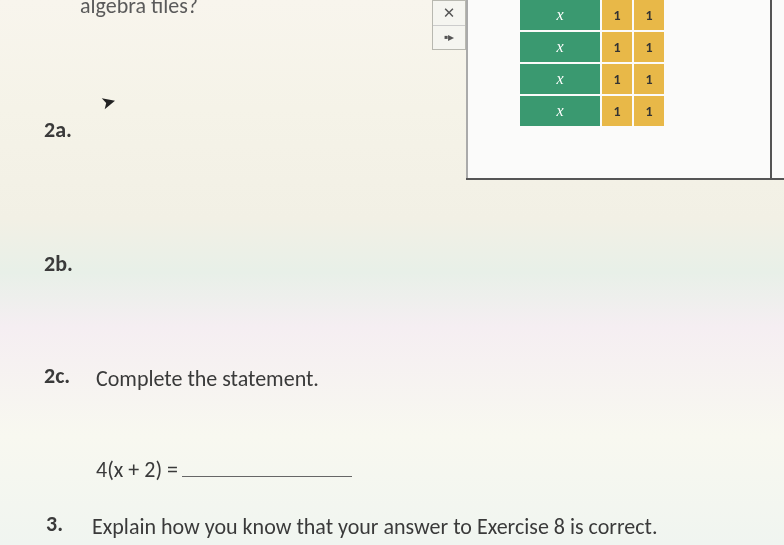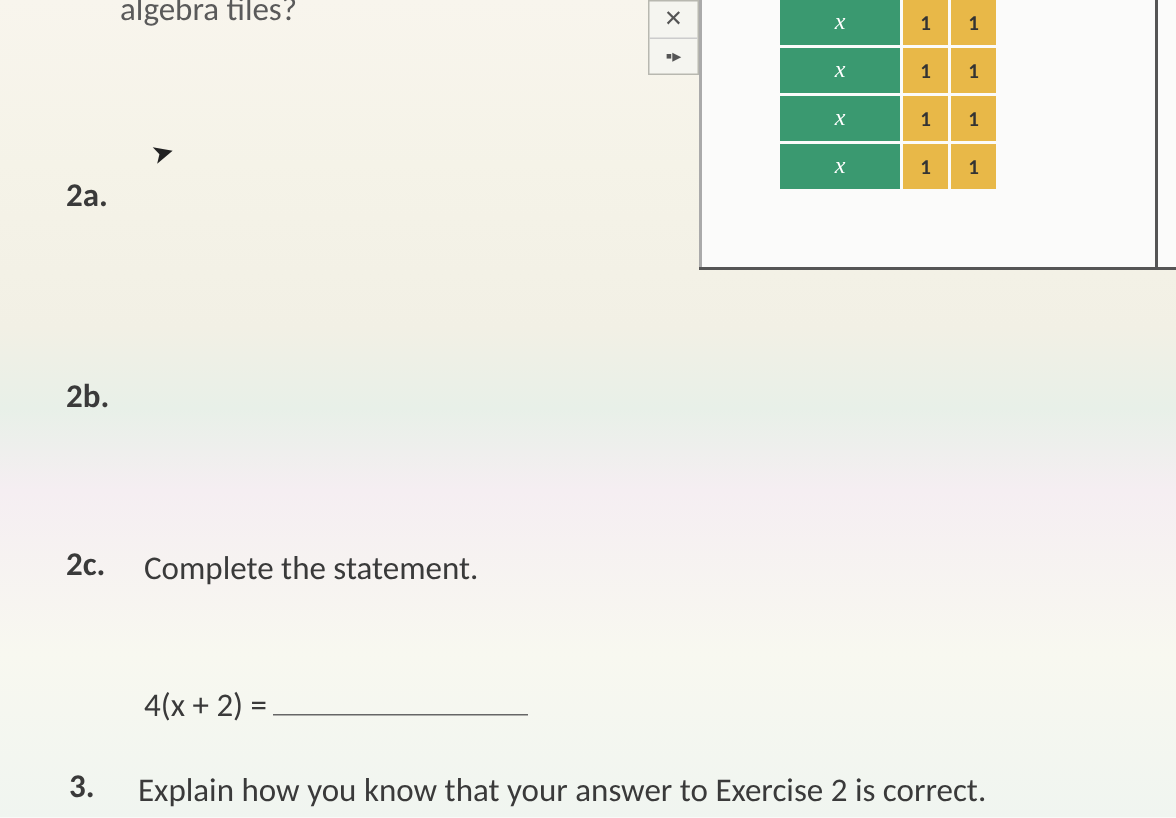--- a/index.html
+++ b/index.html
@@ -213,14 +213,14 @@
   <div class="q-text">Complete the statement.</div>
 </div>
 
 <div class="equation">
   <span>4(x + 2) =</span>
   <span class="blank-line"></span>
 </div>
 
 <div class="question q3">
   <div class="q-label">3.</div>
-  <div class="q-text">Explain how you know that your answer to Exercise 2 is correct.</div>
+  <div class="q-text">Explain how you know that your answer to Exercise 8 is correct.</div>
 </div>
 
 </body></html>

